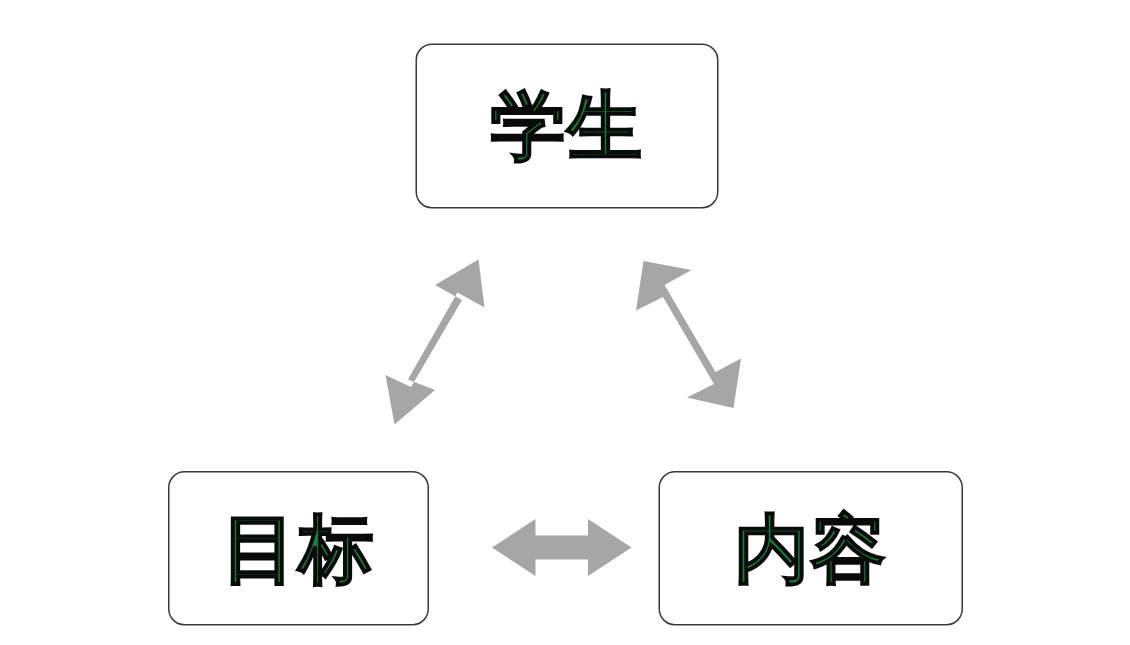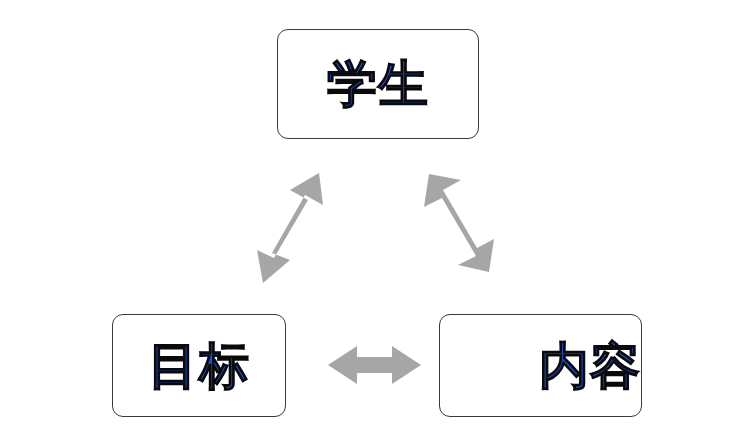--- a/index.html
+++ b/index.html
@@ -27,29 +27,29 @@
     border-radius: 11px;
     display: flex;
     align-items: center;
     justify-content: center;
   }
   .node-label {
     font-family: "DejaVu Sans", "Liberation Sans", sans-serif;
     font-weight: bold;
     font-size: 50px;
     line-height: 1;
-    color: #1d4ed8;
+    color: #15803d;
     letter-spacing: 1px;
     -webkit-text-stroke: 1.1px #0a0a0a;
     user-select: none;
     white-space: nowrap;
   }
   #node-student  { left: 277px; top: 29px;  width: 202px; height: 110px; }
   #node-objective{ left: 112px; top: 314px; width: 174px; height: 103px; }
-  #node-content  { left: 439px; top: 314px; width: 203px; height: 103px; justify-content: flex-end; }
+  #node-content  { left: 439px; top: 314px; width: 203px; height: 103px; }
 
   .arrow-layer {
     position: absolute;
     left: 0;
     top: 0;
     width: 753px;
     height: 430px;
     pointer-events: none;
   }
   .arrow-shape {

